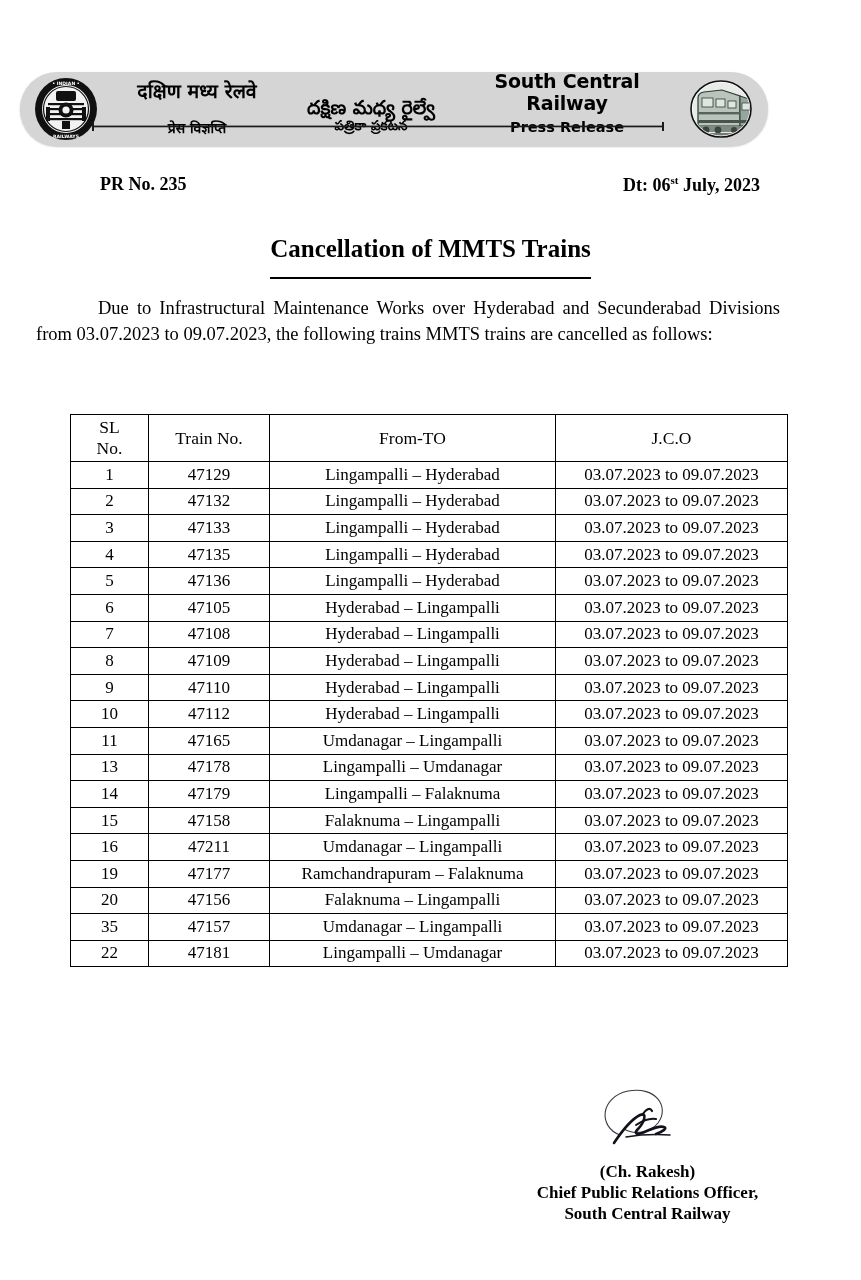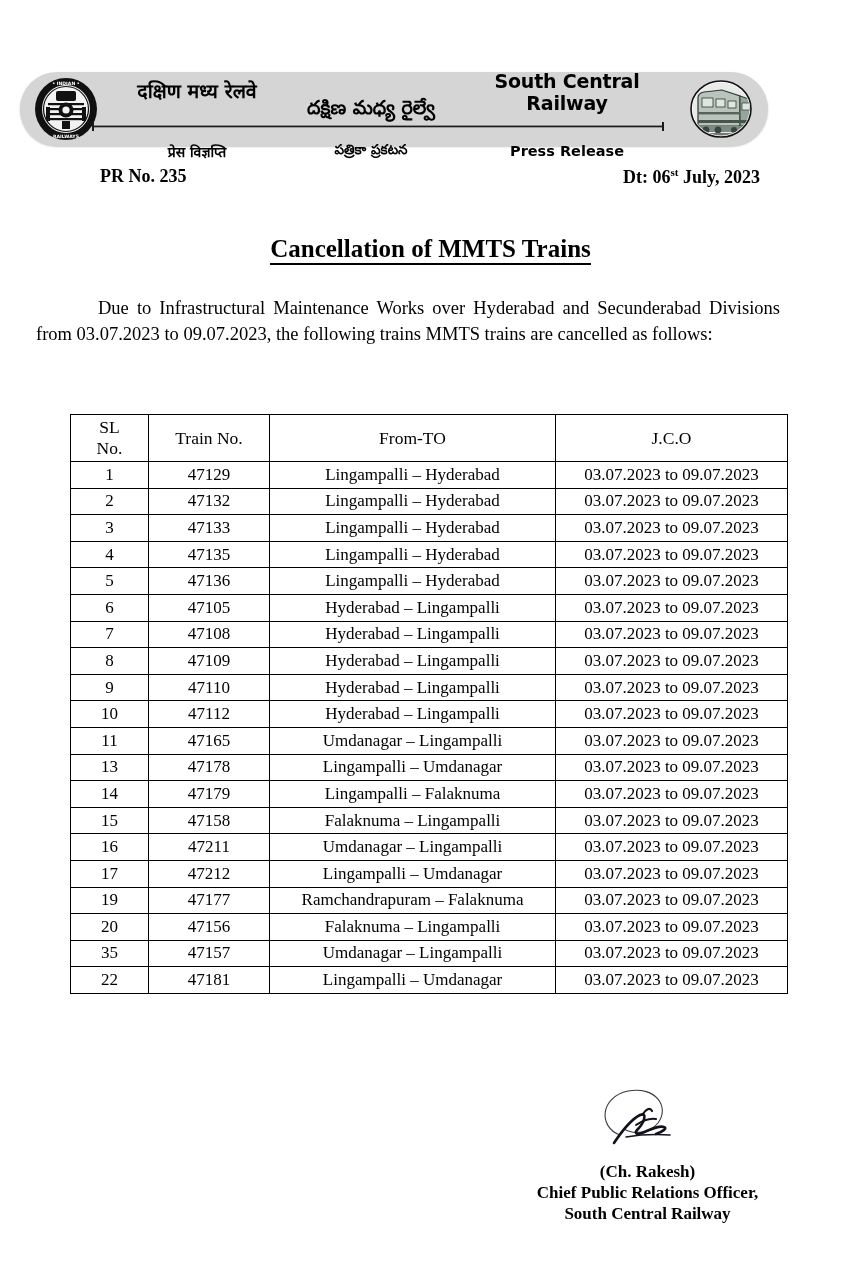--- a/index.html
+++ b/index.html
@@ -58,21 +58,20 @@
     align-items: center;
   }
   .row-bot {
     position: absolute;
     left: 0;
     top: 40px;
     width: 100%;
     height: 30px;
     display: flex;
     align-items: center;
-    margin-top: 24px;
   }
   .c-hindi  { width: 178px; text-align: center; }
   .c-telugu { width: 170px; text-align: center; }
   .c-eng    { width: 222px; text-align: center; }
 
   .t-hindi-big {
     font-family: "DejaVu Sans", sans-serif;
     font-size: 19.5px;
     font-weight: 700;
     line-height: 1;
@@ -110,42 +109,42 @@
     left: 92px;
     top: 117px;
     width: 572px;
     height: 9px;
   }
 
   
   .pr-line {
     position: absolute;
     left: 100px;
-    top: 166px;
+    top: 174px;
     width: 660px;
     display: flex;
     justify-content: space-between;
     font-size: 18px;
     font-weight: 700;
   }
   .pr-line sup { font-size: 11px; vertical-align: super; }
 
   
   .doc-title {
     position: absolute;
     left: 0;
     top: 235px;
     width: 861px;
     text-align: center;
     font-size: 25px;
     font-weight: 700;
   }
   .doc-title span {
     border-bottom: 2px solid #000;
-    padding-bottom: 1px;
+    padding-bottom: 15px;
   }
 
   
   .body-para {
     position: absolute;
     left: 36px;
     top: 296px;
     width: 744px;
     font-size: 18.5px;
     line-height: 25.5px;
@@ -401,26 +400,20 @@
           <td>Falaknuma – Lingampalli</td>
           <td>03.07.2023 to 09.07.2023</td>
         </tr>
         <tr>
           <td>16</td>
           <td>47211</td>
           <td>Umdanagar – Lingampalli</td>
           <td>03.07.2023 to 09.07.2023</td>
         </tr>
         <tr>
-          <td>17</td>
-          <td>47212</td>
-          <td>Lingampalli – Umdanagar</td>
-          <td>03.07.2023 to 09.07.2023</td>
-        </tr>
-        <tr>
           <td>19</td>
           <td>47177</td>
           <td>Ramchandrapuram – Falaknuma</td>
           <td>03.07.2023 to 09.07.2023</td>
         </tr>
         <tr>
           <td>20</td>
           <td>47156</td>
           <td>Falaknuma – Lingampalli</td>
           <td>03.07.2023 to 09.07.2023</td>

